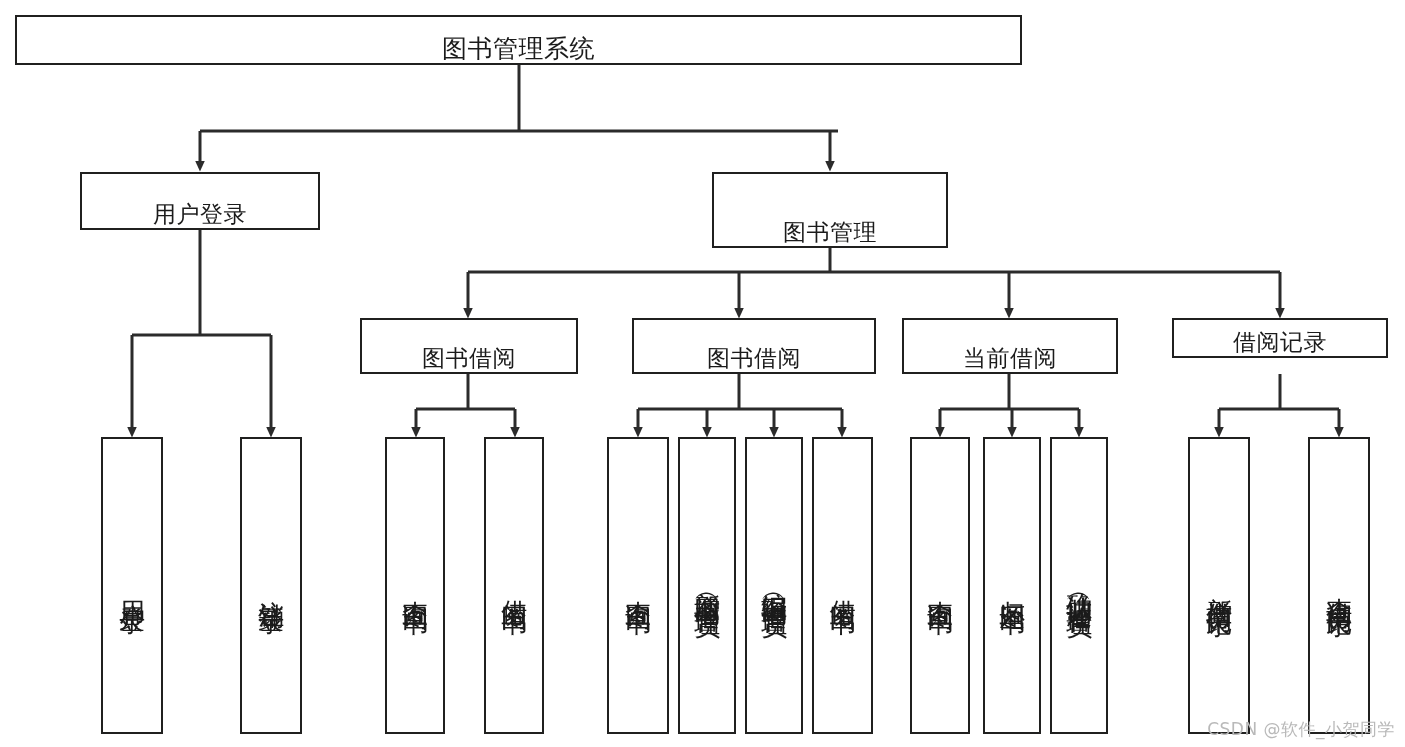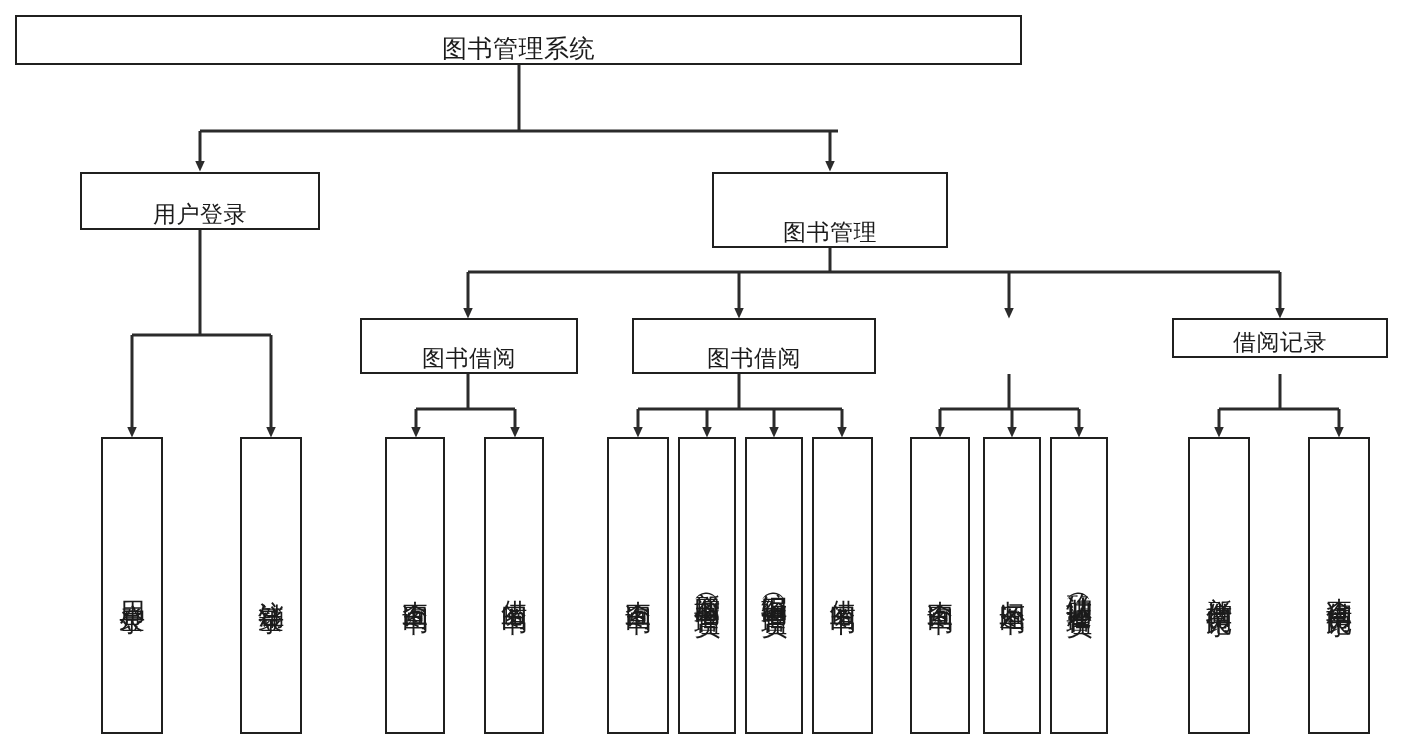--- a/index.html
+++ b/index.html
@@ -135,20 +135,23 @@
   <div class="node horiz" style="left: 712px; top: 172px; width: 236px; height: 76px;">
     <span class="lbl">图书管理</span>
   </div>
 
   <div class="node horiz" style="left: 360px; top: 318px; width: 218px; height: 56px;">
     <span class="lbl">图书借阅</span>
   </div>
   <div class="node horiz" style="left: 632px; top: 318px; width: 244px; height: 56px;">
     <span class="lbl">图书借阅</span>
   </div>
+  <div class="node horiz" style="left: 902px; top: 318px; width: 216px; height: 56px;">
+    <span class="lbl">当前借阅</span>
+  </div>
   <div class="node horiz" style="left: 1172px; top: 318px; width: 216px; height: 40px;">
     <span class="lbl">借阅记录</span>
   </div>
 
   <div class="node vert" style="left: 101px; top: 437px; width: 62px; height: 297px;">
     <span class="lbl">用户登录</span>
   </div>
   <div class="node vert" style="left: 240px; top: 437px; width: 62px; height: 297px;">
     <span class="lbl">注销登录</span>
   </div>
@@ -179,13 +182,14 @@
   <div class="node vert" style="left: 1050px; top: 437px; width: 58px; height: 297px;">
     <span class="lbl">确认归还（管理员）</span>
   </div>
   <div class="node vert" style="left: 1188px; top: 437px; width: 62px; height: 297px;">
     <span class="lbl">新增借阅记录</span>
   </div>
   <div class="node vert" style="left: 1308px; top: 437px; width: 62px; height: 297px;">
     <span class="lbl">查询借阅记录</span>
   </div>
 
+  <div id="watermark">CSDN @软件_小贺同学</div>
 </div>
 
 </body></html>

